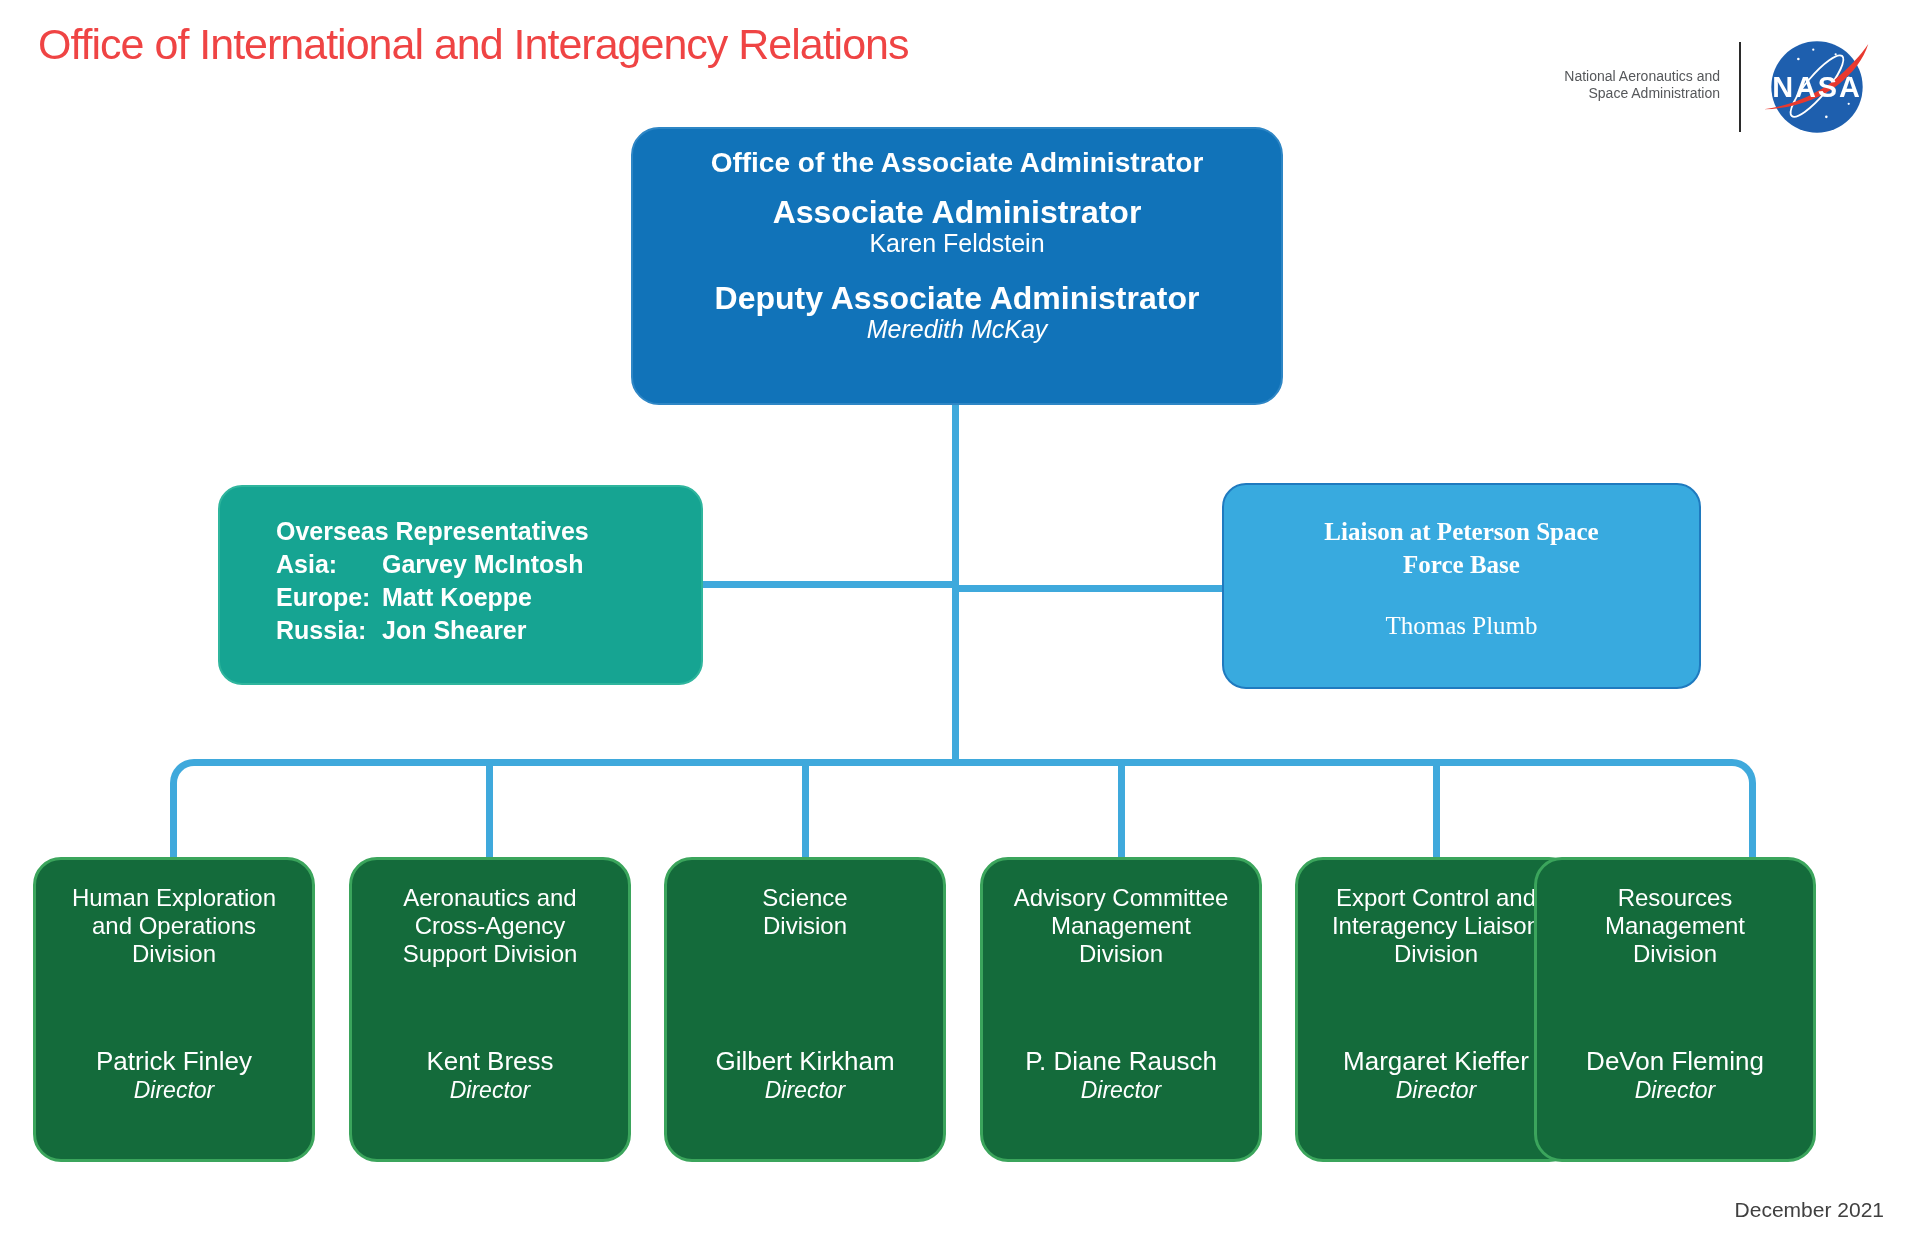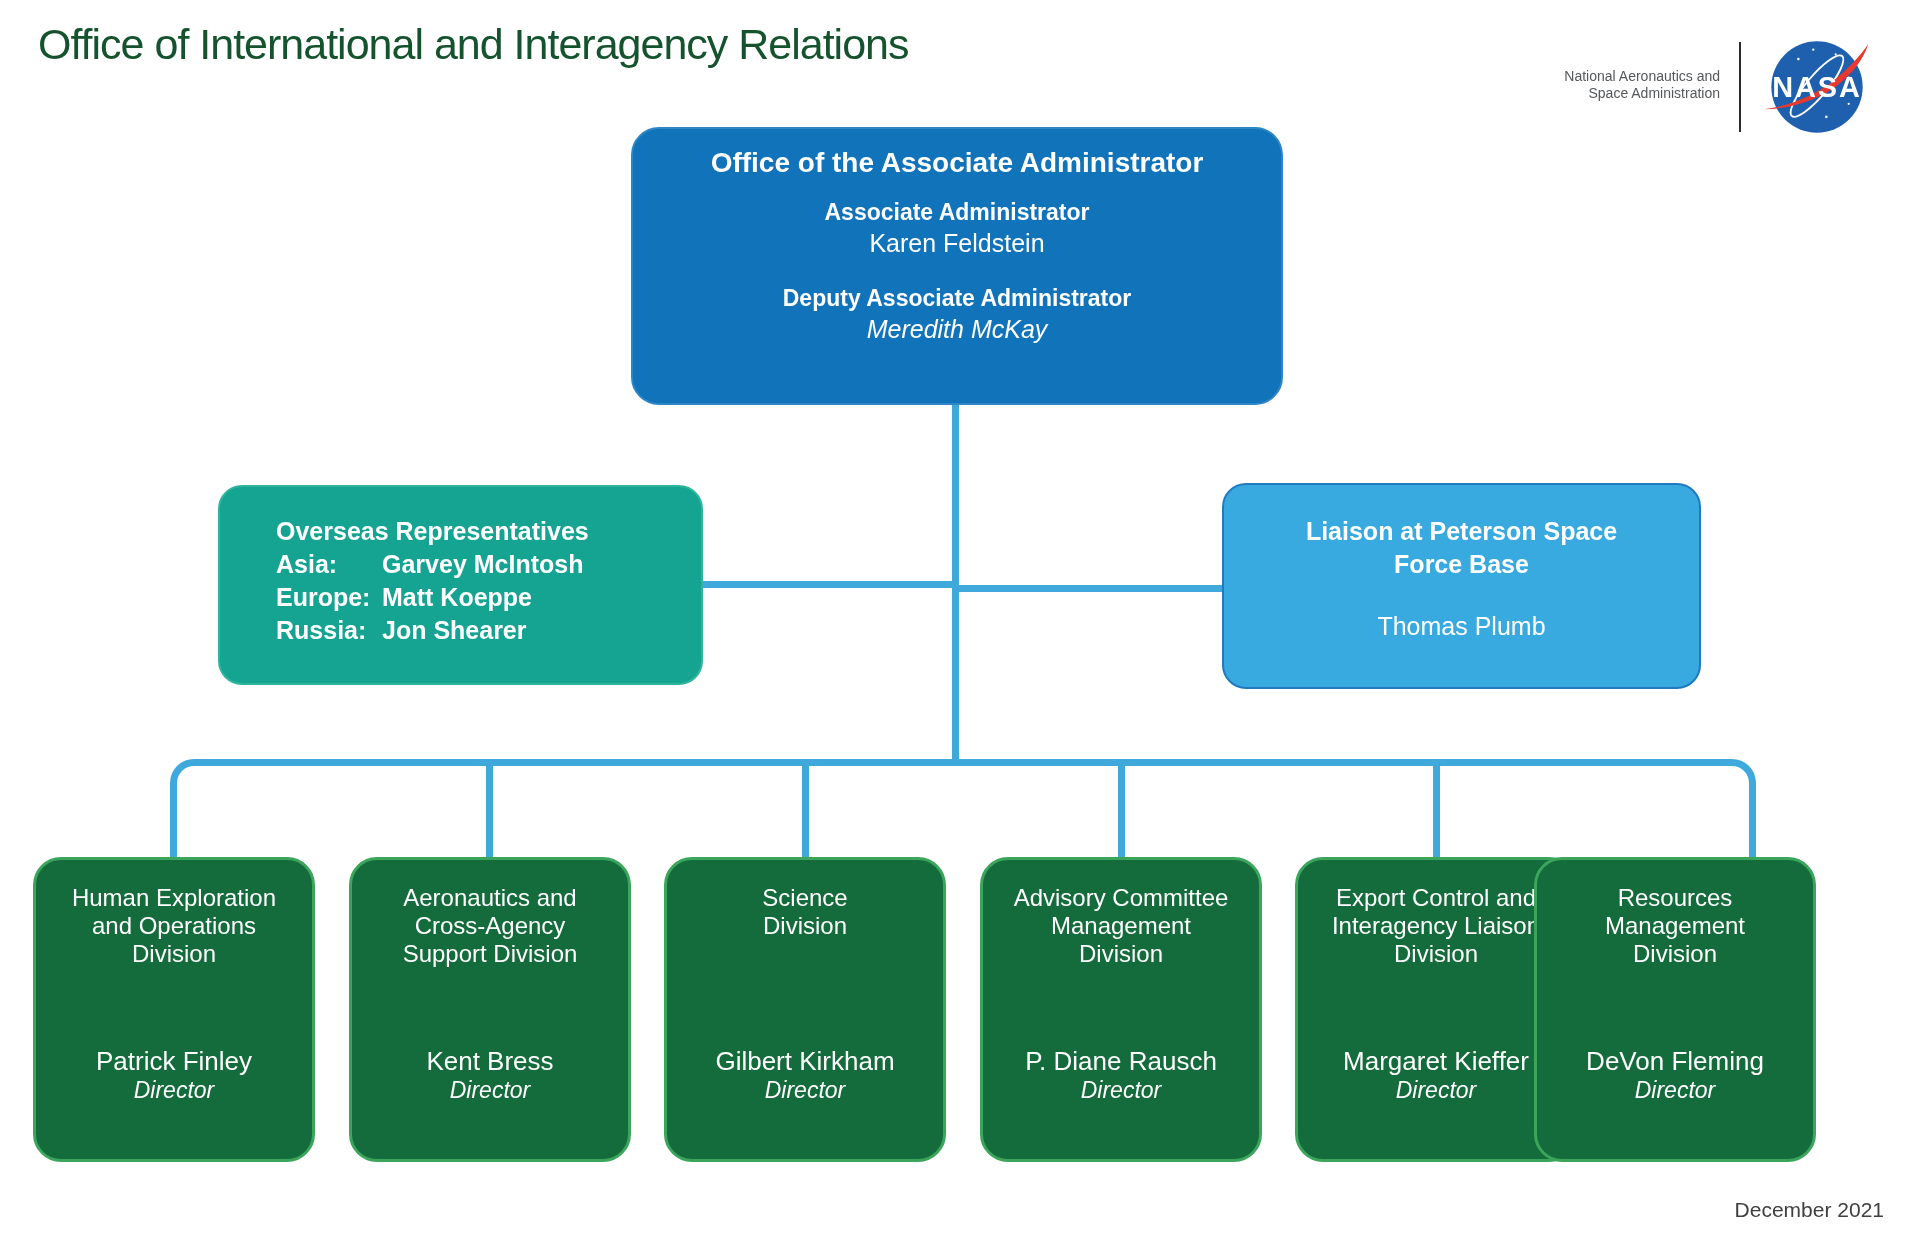--- a/index.html
+++ b/index.html
@@ -3,21 +3,21 @@
 <meta charset="utf-8">
 <style>
   html,body{margin:0;padding:0;background:#ffffff;}
   .canvas{
     position:relative;width:1920px;height:1242px;background:#ffffff;
     font-family:"Liberation Sans",sans-serif;overflow:hidden;
   }
   
   .page-title{
     position:absolute;left:38px;top:20px;margin:0;
-    font-size:43px;font-weight:400;letter-spacing:-1px;color:#14532d;
+    font-size:43px;font-weight:400;letter-spacing:-1px;color:#ef4444;
   }
   .agency{
     position:absolute;left:1440px;top:68px;width:280px;text-align:right;
     font-size:14px;line-height:17px;color:#55575a;
   }
   .header-divider{position:absolute;left:1739px;top:42px;width:2px;height:90px;background:#2b2b2b;}
   .meatball{position:absolute;left:1762px;top:32px;width:110px;height:110px;overflow:visible;}
   
   .conn{position:absolute;background:#3FA9DC;z-index:1;}
   .conn-v-main{left:952px;top:403px;width:7px;height:363px;}
@@ -30,34 +30,34 @@
   }
   .drop{position:absolute;top:759px;width:7px;height:98px;background:#3FA9DC;z-index:1;}
   .drop-2{left:486px;} .drop-3{left:802px;} .drop-4{left:1118px;} .drop-5{left:1433px;}
   
   .box{position:absolute;box-sizing:border-box;color:#fff;z-index:2;}
   .blue-box{
     left:631px;top:127px;width:652px;height:278px;background:#1173B9;
     border:2px solid #2E86C5;border-radius:28px;text-align:center;padding-top:18px;
   }
   .blue-title{font-size:28px;font-weight:bold;margin-bottom:18px;}
-  .role-title{font-size:23px;font-weight:bold;line-height:31px;}
+  .role-title{font-size:32px;font-weight:bold;line-height:31px;}
   .role-name{font-size:25px;line-height:31px;}
   .role-name.italic{font-style:italic;}
   .role-group+.role-group{margin-top:24px;}
   .teal-box{
     left:218px;top:485px;width:485px;height:200px;background:#16A492;
     border:2px solid #2FB59D;border-radius:24px;
     padding:28px 0 0 56px;font-weight:bold;font-size:25px;line-height:33px;
   }
   .rep-region{display:inline-block;width:106px;}
   .liaison-box{
     left:1222px;top:483px;width:479px;height:206px;background:#38AADF;
     border:2px solid #1F7ABF;border-radius:24px;text-align:center;
-    padding-top:30px;font-size:25px;
+    padding-top:30px;font-size:25px;font-family:Liberation Serif, serif;
   }
   .liaison-title{font-weight:bold;line-height:33px;}
   .liaison-name{margin-top:30px;line-height:30px;}
   .green-box{
     top:857px;width:282px;height:305px;background:#146B3B;
     border:3px solid #3BA55C;border-radius:28px;text-align:center;
   }
   .g1{left:33px;} .g2{left:349px;} .g3{left:664px;} .g4{left:980px;} .g5{left:1295px;} .g6{left:1534px;}
   .g-title{padding-top:24px;font-size:24px;font-weight:normal;line-height:28px;}
   .g-nameblock{position:absolute;left:0;right:0;top:186px;}

